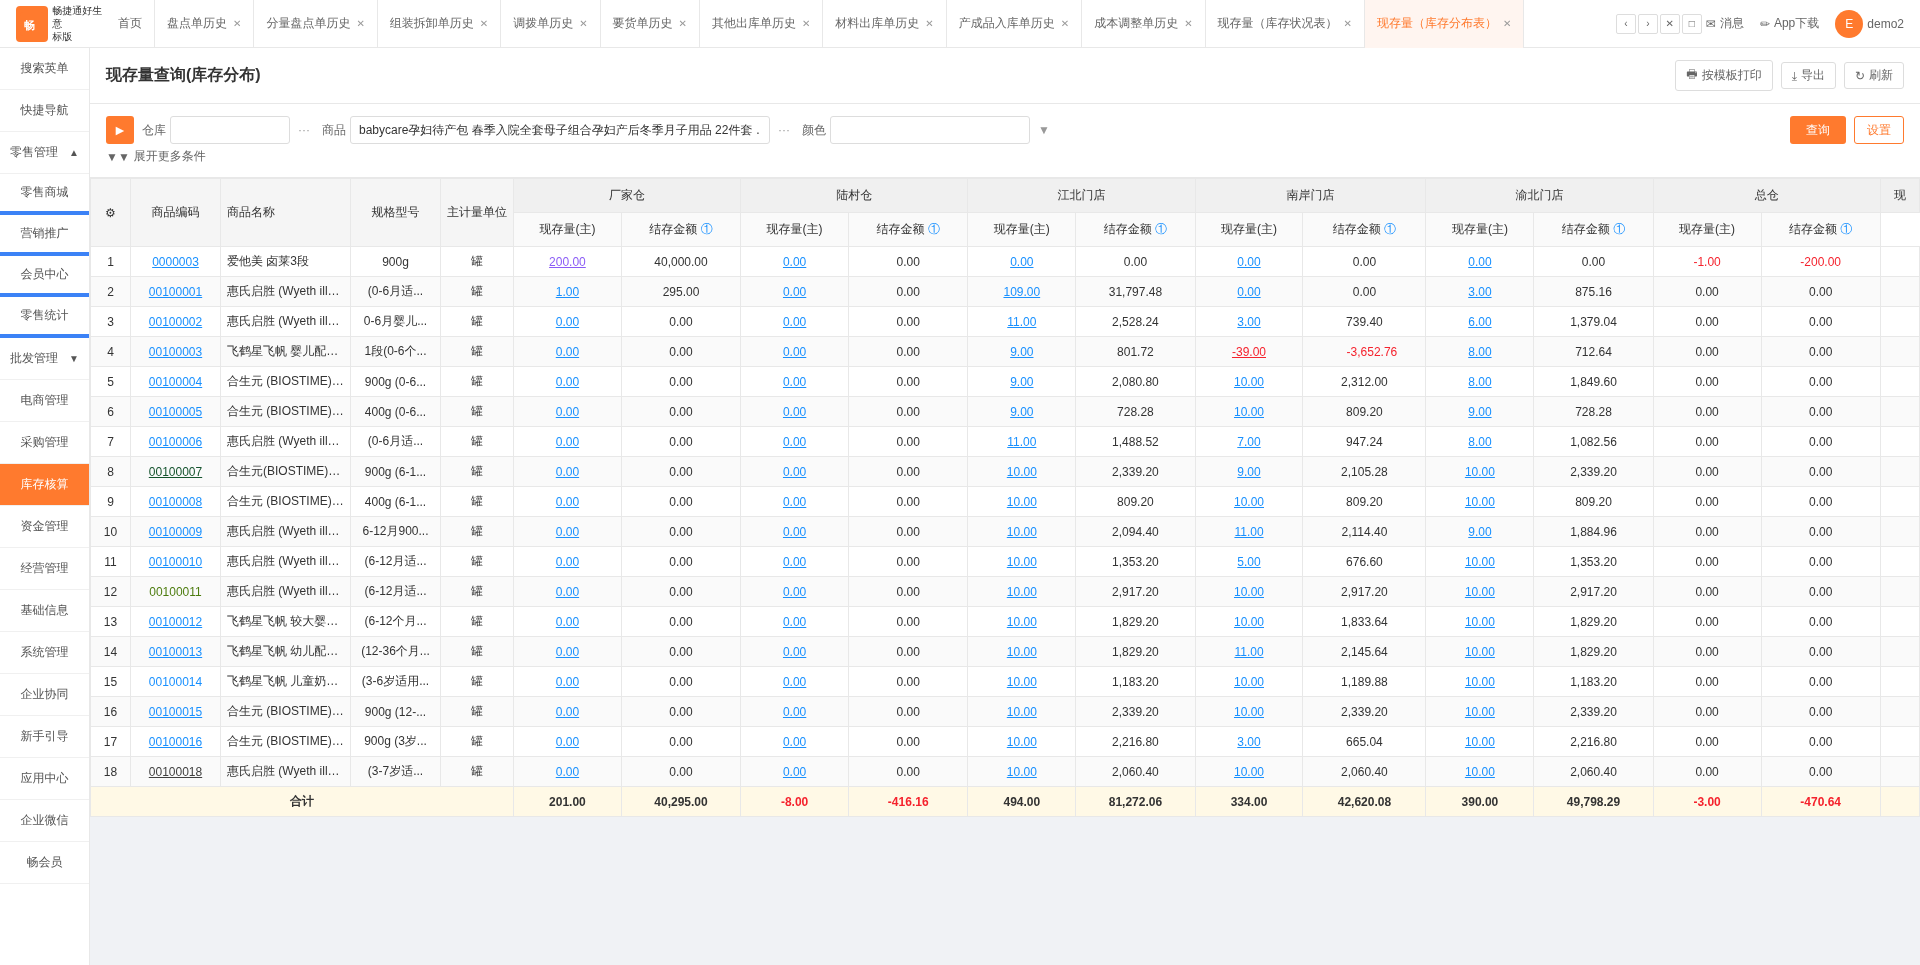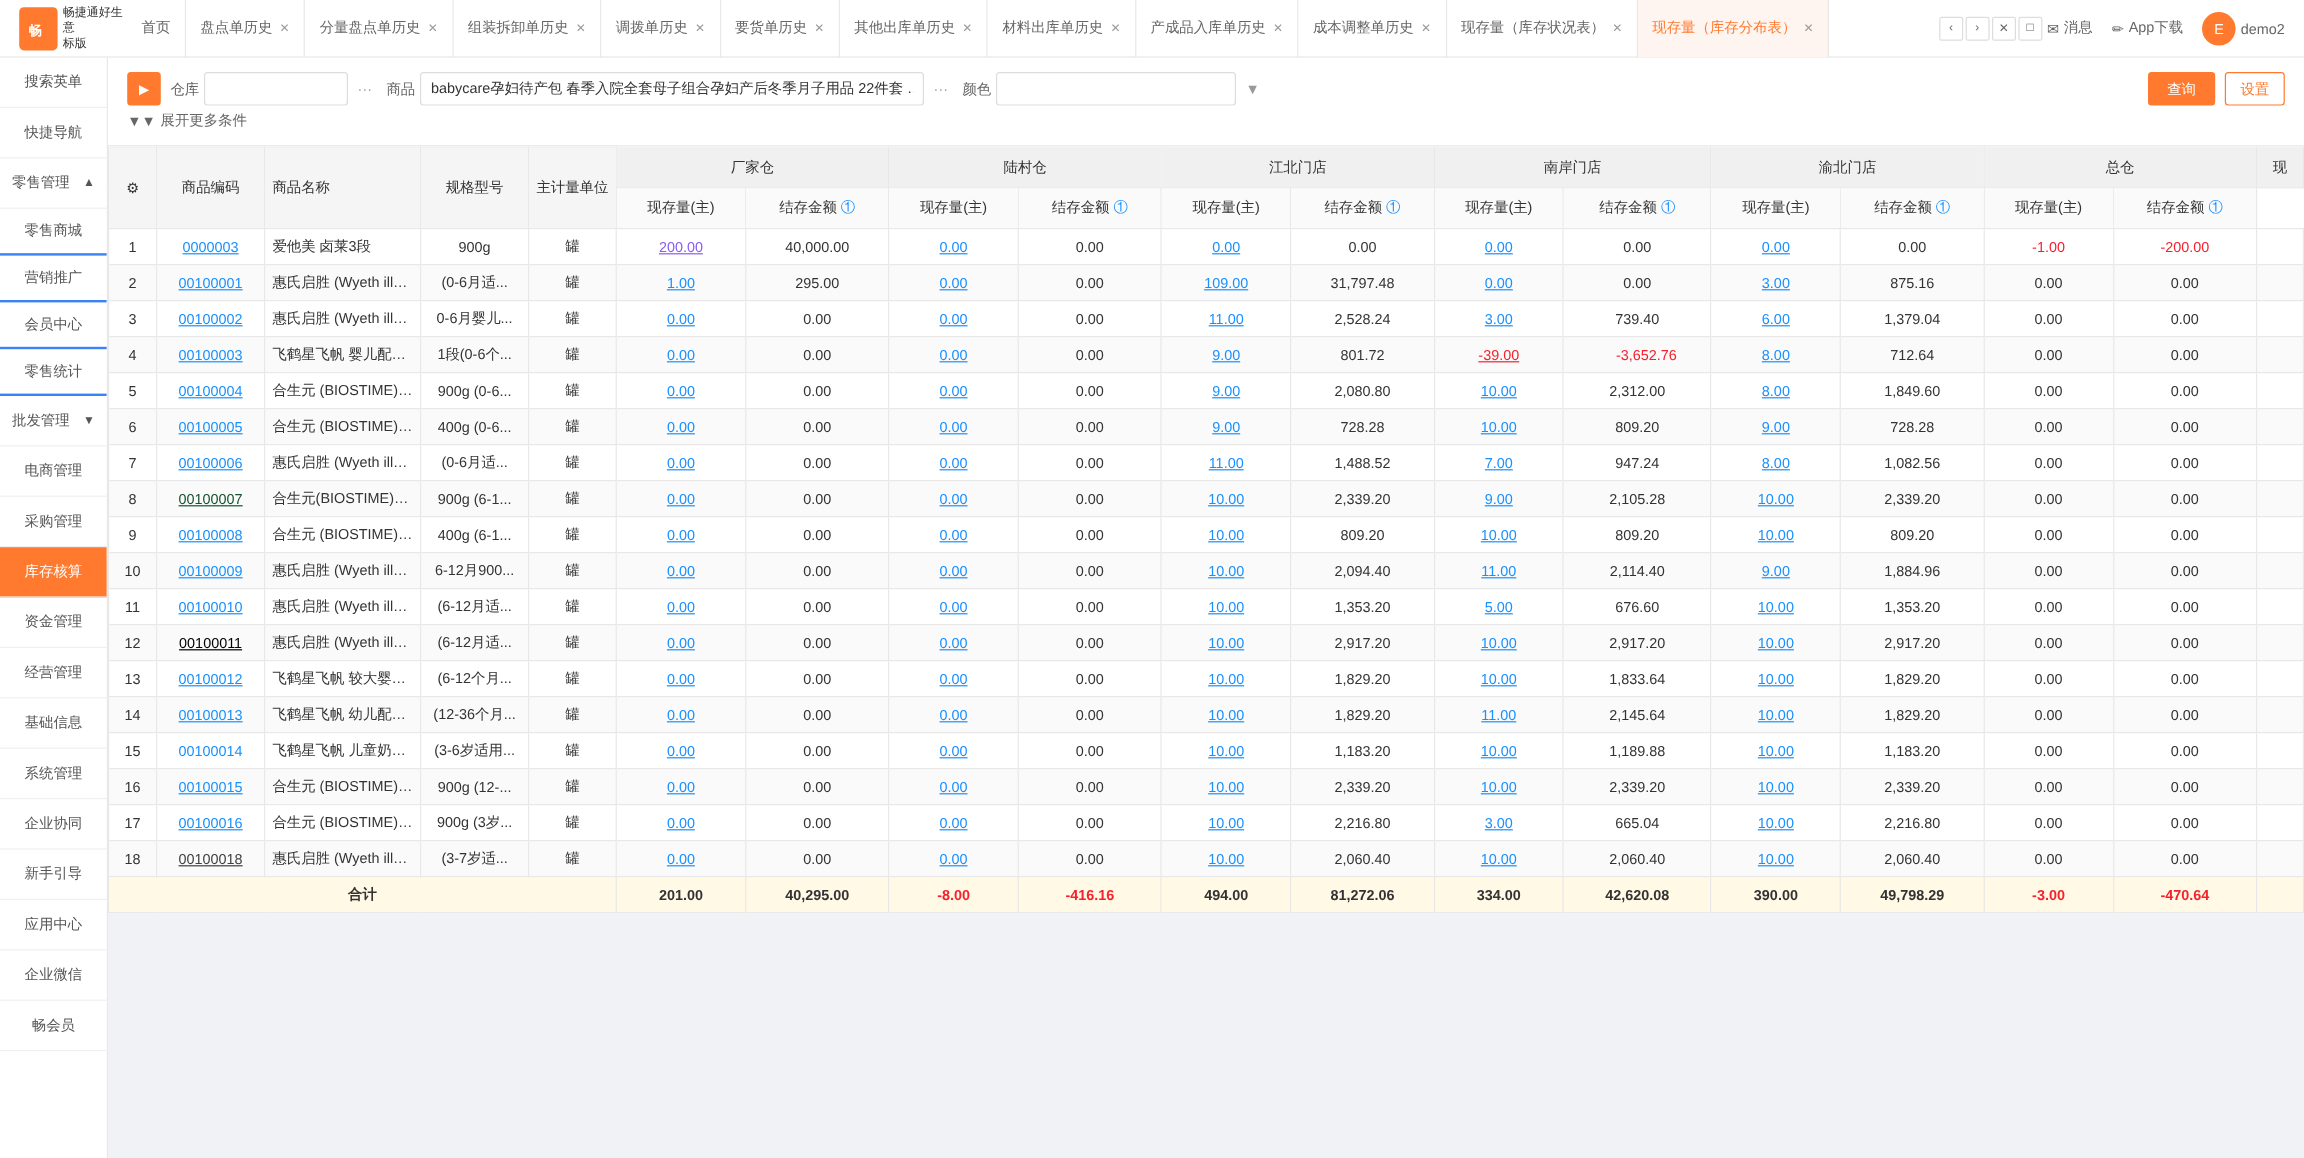--- a/index.html
+++ b/index.html
@@ -20,21 +20,21 @@
     .nav-arrows { display: flex; align-items: center; gap: 2px; margin-right: 4px; }
     .nav-arrow-btn { width: 20px; height: 20px; border: 1px solid #ddd; border-radius: 2px; cursor: pointer; display: flex; align-items: center; justify-content: center; font-size: 10px; background: #fff; color: #666; }
     .close-all-btn { width: 20px; height: 20px; border: 1px solid #ddd; border-radius: 2px; cursor: pointer; display: flex; align-items: center; justify-content: center; font-size: 10px; background: #fff; color: #666; }
     .expand-btn { width: 20px; height: 20px; border: 1px solid #ddd; border-radius: 2px; cursor: pointer; display: flex; align-items: center; justify-content: center; font-size: 10px; background: #fff; color: #666; }
 
     
     .sidebar { position: fixed; top: 48px; left: 0; bottom: 0; width: 90px; background: #fff; border-right: 1px solid #e8e8e8; overflow-y: auto; z-index: 90; }
     .sidebar-item { padding: 12px 8px; text-align: center; cursor: pointer; color: #555; font-size: 12px; border-bottom: 1px solid #f0f0f0; }
     .sidebar-item.active { background: #ff7a2e; color: #fff; }
     .sidebar-item.has-sub { display: flex; justify-content: space-between; align-items: center; padding: 12px 10px; }
-    .sidebar-sub-item { padding: 10px 14px; cursor: pointer; color: #555; font-size: 12px; border-bottom: 2px solid #3b82f6; }
+    .sidebar-sub-item { padding: 10px 14px; cursor: pointer; color: #555; font-size: 12px; border-bottom: 4px solid #3b82f6; }
 
     
     .main-content { position: fixed; top: 48px; left: 90px; right: 0; bottom: 0; overflow: auto; background: #f0f2f5; }
     .page-container { padding: 0; }
 
     
     .page-header { background: #fff; padding: 12px 16px; display: flex; align-items: center; justify-content: space-between; border-bottom: 1px solid #e8e8e8; }
     .page-title { font-size: 16px; font-weight: bold; color: #333; }
     .page-actions { display: flex; align-items: center; gap: 8px; }
     .btn-print { padding: 4px 10px; border: 1px solid #ddd; border-radius: 3px; background: #fff; cursor: pointer; font-size: 12px; color: #666; display: flex; align-items: center; gap: 4px; }
@@ -158,20 +158,37 @@
     <div class="sidebar-item">企业协同</div>
     <div class="sidebar-item">新手引导</div>
     <div class="sidebar-item">应用中心</div>
     <div class="sidebar-item">企业微信</div>
     <div class="sidebar-item">畅会员</div>
   </div>
 
 <div class="main-content">
   <div class="page-container">
 
+    <div class="page-header">
+      <div class="page-title">现存量查询(库存分布)</div>
+      <div class="page-actions">
+        <button class="btn-print">
+          <span>🖶</span>
+          <span>按模板打印</span>
+        </button>
+        <button class="btn-export">
+          <span>⤓</span>
+          <span>导出</span>
+        </button>
+        <button class="btn-refresh">
+          <span>↻</span>
+          <span>刷新</span>
+        </button>
+      </div>
+    </div>
 
     <div class="filter-area">
       <div class="filter-row">
         <div class="filter-toggle-btn">►</div>
         <div class="filter-item">
           <span class="filter-label">仓库</span>
           <input class="filter-input filter-input-medium" value="" style="">
           <span class="filter-dots">···</span>
         </div>
         <div class="filter-item">
@@ -445,21 +462,21 @@
     <td class="" style="color:#1890ff;text-decoration:underline;cursor:pointer;">5.00</td>
     <td class="" style="color:inherit;">676.60</td>
     <td style="color:#1890ff;text-decoration:underline;cursor:pointer;">10.00</td>
     <td>1,353.20</td>
     <td class="" style="color:inherit;">0.00</td>
     <td class="" style="color:inherit;">0.00</td>
     <td></td>
   </tr>
             <tr style="background: rgb(250, 250, 250);">
     <td>12</td>
-    <td style="color:#000000;text-decoration:underline;cursor:pointer;">00100011</td>
+    <td style="color:#4d7c0f;cursor:pointer;">00100011</td>
     <td style="text-align:left;max-width:130px;overflow:hidden;text-overflow:ellipsis;">惠氏启胜 (Wyeth illu...</td>
     <td>(6-12月适...</td>
     <td>罐</td>
     <td style="color:#1890ff;text-decoration:underline;cursor:pointer;">0.00</td>
     <td>0.00</td>
     <td style="color:#1890ff;text-decoration:underline;cursor:pointer;">0.00</td>
     <td>0.00</td>
     <td style="color:#1890ff;text-decoration:underline;cursor:pointer;">10.00</td>
     <td>2,917.20</td>
     <td class="" style="color:#1890ff;text-decoration:underline;cursor:pointer;">10.00</td>

